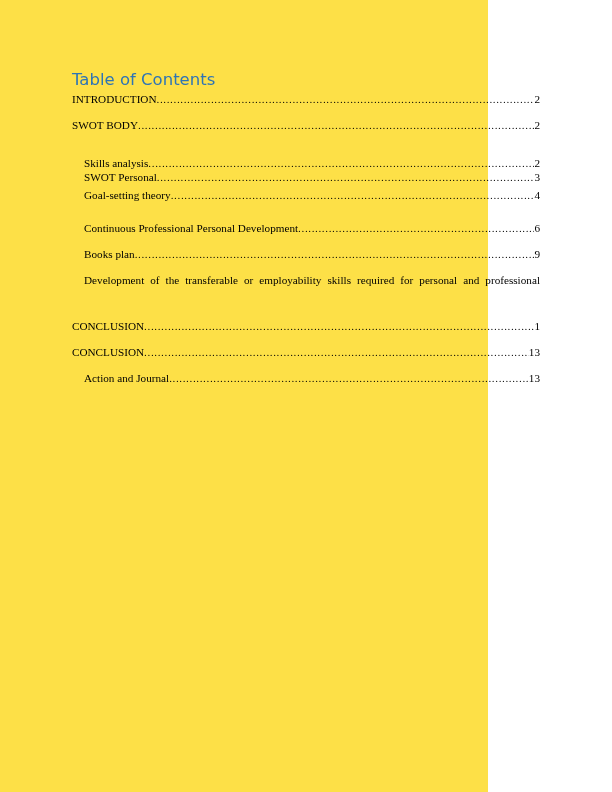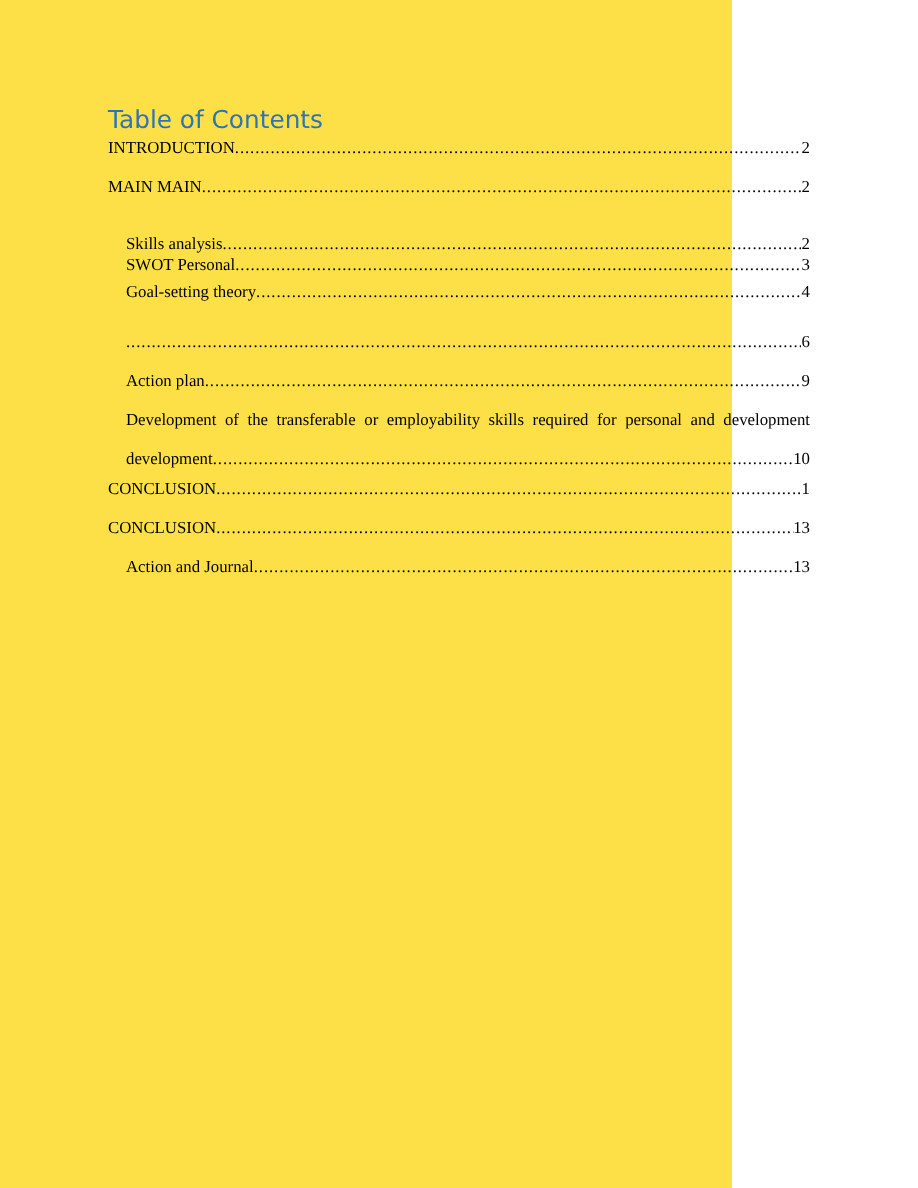--- a/index.html
+++ b/index.html
@@ -106,21 +106,21 @@
     <div class="toc-entry level-1" style="top:0px;">
       <div class="toc-row">
         <span class="toc-label">INTRODUCTION</span>
         <span class="toc-leader"></span>
         <span class="toc-page">2</span>
       </div>
     </div>
 
     <div class="toc-entry level-1" style="top:26px;">
       <div class="toc-row">
-        <span class="toc-label">MAIN MAIN</span>
+        <span class="toc-label">SWOT BODY</span>
         <span class="toc-leader"></span>
         <span class="toc-page">2</span>
       </div>
     </div>
 
     <div class="toc-entry level-2" style="top:64px;">
       <div class="toc-row">
         <span class="toc-label">Skills analysis</span>
         <span class="toc-leader"></span>
         <span class="toc-page">2</span>
@@ -138,40 +138,36 @@
     <div class="toc-entry level-2" style="top:96px;">
       <div class="toc-row">
         <span class="toc-label">Goal-setting theory</span>
         <span class="toc-leader"></span>
         <span class="toc-page">4</span>
       </div>
     </div>
 
     <div class="toc-entry level-2" style="top:129px;">
       <div class="toc-row">
+        <span class="toc-label">Continuous Professional Personal Development</span>
         <span class="toc-leader"></span>
         <span class="toc-page">6</span>
       </div>
     </div>
 
     <div class="toc-entry level-2" style="top:155px;">
       <div class="toc-row">
-        <span class="toc-label">Action plan</span>
+        <span class="toc-label">Books plan</span>
         <span class="toc-leader"></span>
         <span class="toc-page">9</span>
       </div>
     </div>
 
     <div class="toc-entry level-2 toc-multiline" style="top:181px;">
-      <span class="toc-first-line">Development of the transferable or employability skills required for personal and development</span>
-      <div class="toc-row">
-        <span class="toc-label">development</span>
-        <span class="toc-leader"></span>
-        <span class="toc-page">10</span>
-      </div>
+      <span class="toc-first-line">Development of the transferable or employability skills required for personal and professional</span>
     </div>
 
     <div class="toc-entry level-1" style="top:227px;">
       <div class="toc-row">
         <span class="toc-label">CONCLUSION</span>
         <span class="toc-leader"></span>
         <span class="toc-page">1</span>
       </div>
     </div>
 

